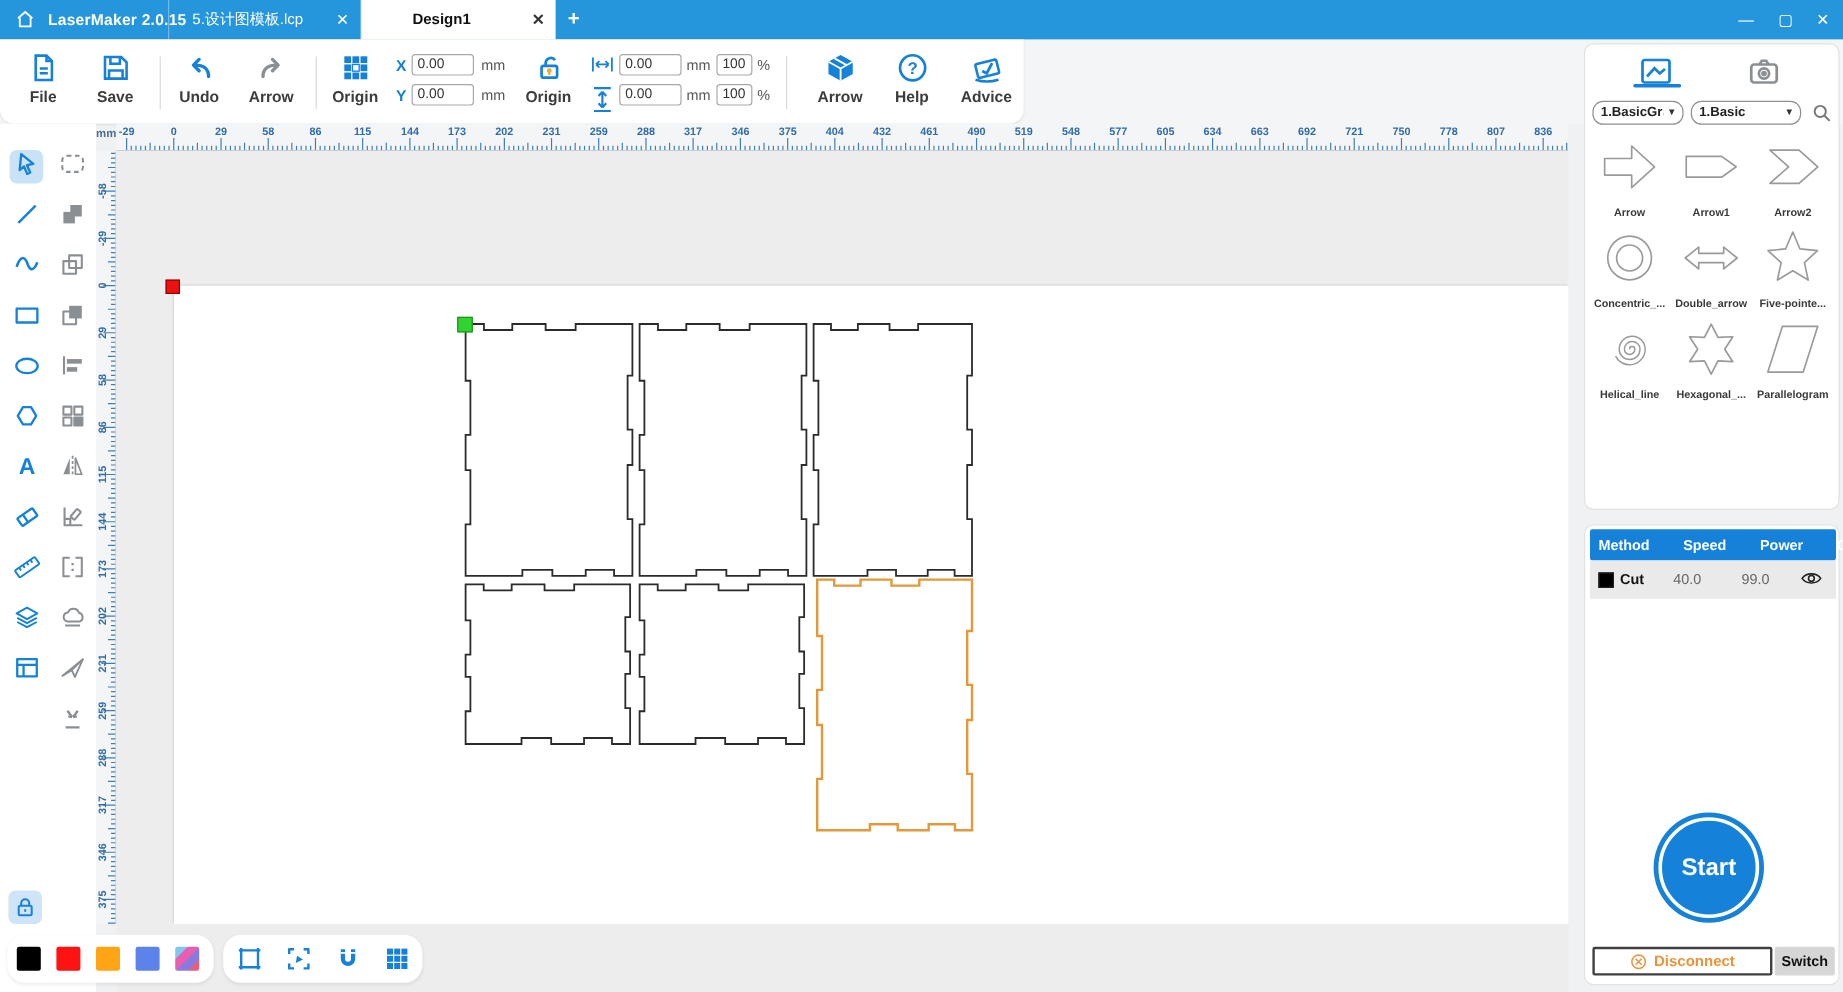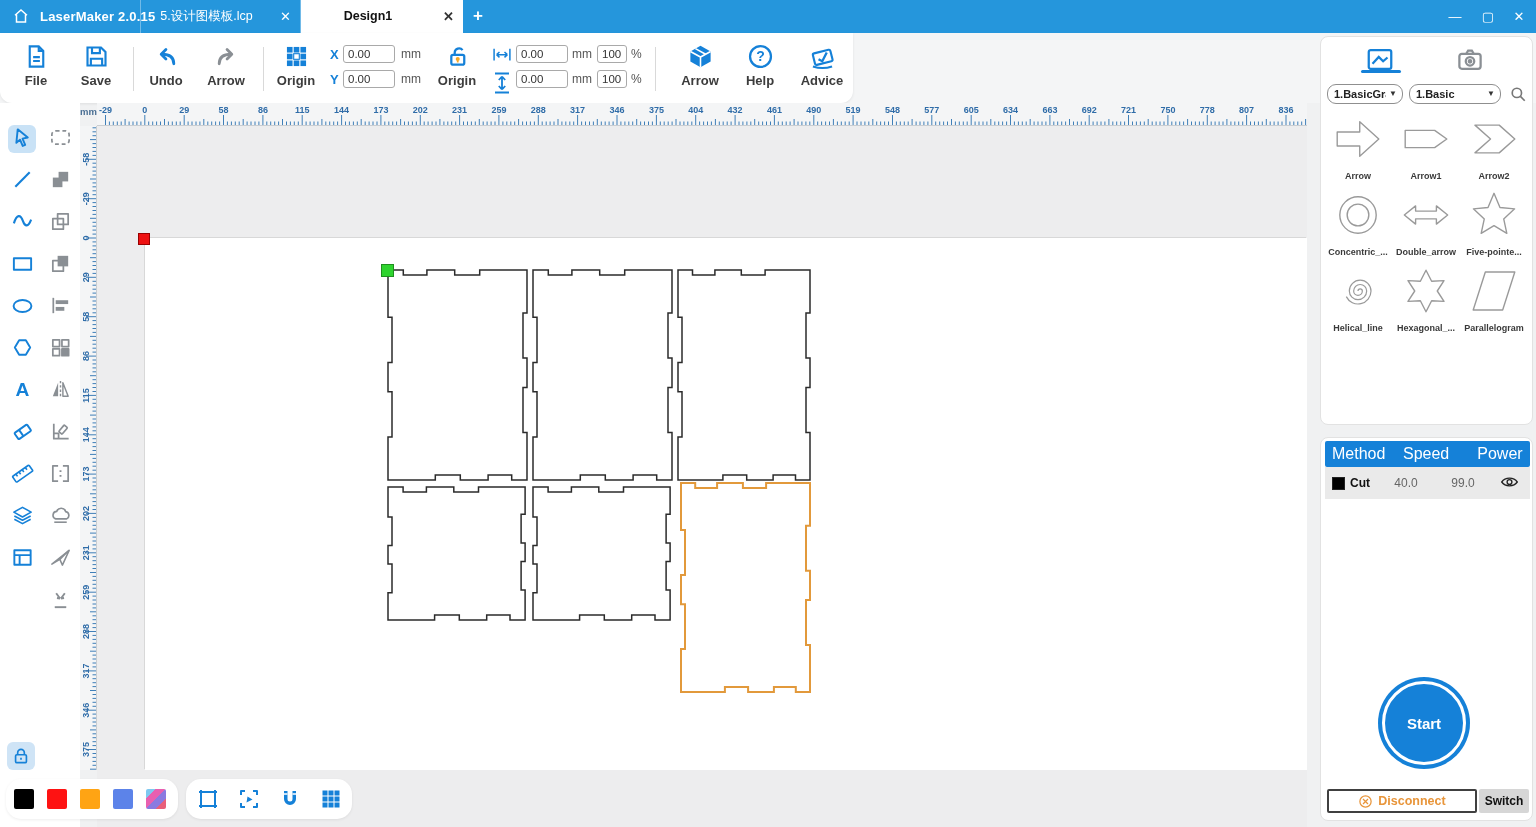--- a/index.html
+++ b/index.html
@@ -60,30 +60,30 @@
   .rtab-underline { position:absolute; left:40px; top:33px; width:40px; height:3px; background:#1581d8; border-radius:2px; }
   .dd { position:absolute; top:47px; height:20px; border:1px solid #8f8f8f; border-radius:9px; font-size:11px; font-weight:bold; color:#222; line-height:18px; padding-left:6px; overflow:hidden; white-space:nowrap; }
   .dd .caret { position:absolute; right:5px; top:0; font-size:8px; color:#333; }
   .dd .ddtext { display:inline-block; max-width:calc(100% - 16px); overflow:hidden; }
   .search-ic { position:absolute; left:188px; top:48px; width:18px; height:18px; }
   .gallery { position:absolute; left:3px; top:72px; width:206px; height:316px; overflow:hidden; display:grid; grid-template-columns:68px 68px 68px; grid-auto-rows:76px; }
   .gcell { display:flex; flex-direction:column; align-items:center; justify-content:center; }
   .gcell svg { width:52px; height:52px; color:#9a9a9a; }
   .gcell .glab { font-size:9px; font-weight:bold; color:#3a3a3a; margin-top:2px; white-space:nowrap; overflow:hidden; max-width:66px; }
 
-  .ltable-head { position:absolute; left:4px; top:3px; width:205px; height:26px; background:#1581d8; border-radius:2px; display:flex; align-items:center; color:#fff; font-size:16px; font-weight:normal;gap:28px; }
+  .ltable-head { position:absolute; left:4px; top:3px; width:205px; height:26px; background:#1581d8; border-radius:2px; display:flex; align-items:center; color:#fff; font-size:12px; font-weight:bold;gap:28px; }
   .ltable-row { position:absolute; left:4px; top:29px; width:205px; height:32px; background:#eaeaea; display:flex; align-items:center; font-size:12px; }
   .c0{width:50px; padding-left:7px; display:flex; align-items:center;} .c1{width:62px; text-align:center;} .c2{width:52px; text-align:center;} .c3{width:41px; text-align:center;}
   .mcolor { width:13px; height:13px; margin-right:5px; border:1px solid #222; }
   .mname { font-weight:bold; color:#111; }
   .dimval { color:#666; }
 
   .start-btn { position:absolute; left:57px; top:239px; width:92px; height:92px; border-radius:50%; background:#1581d8; display:flex; align-items:center; justify-content:center; }
   .start-ring { position:absolute; left:4px; top:4px; right:4px; bottom:4px; border:3px solid #fff; border-radius:50%; }
-  .start-txt { color:#fff; font-size:15px; font-weight:bold; }
+  .start-txt { color:#fff; font-size:20px; font-weight:bold; }
   .disc-btn { position:absolute; left:6px; top:351px; width:150px; height:24px; background:#fff; border:2px solid #404040; border-radius:2px; display:flex; align-items:center; justify-content:center; gap:5px; color:#e8953a; font-size:12.5px; font-weight:bold; }
   .switch-btn { position:absolute; left:158px; top:351px; width:50px; height:24px; background:#d6d6d6; color:#111; font-size:12px; font-weight:bold; text-align:center; line-height:24px; border-radius:2px; }
 
   
   .bcard { position:absolute; background:#fff; border-radius:15px; box-shadow:0 1px 3px rgba(0,0,0,.07); height:40px; top:779px; }
   .bcard1 { left:6px; width:172px; }
   .bcard2 { left:186px; width:166px; }
   .swatch { position:absolute; top:10px; width:20px; height:20px; border-radius:2px; }
   .bic { position:absolute; top:8px; width:24px; height:24px; color:#1581d8; }
   .lockwrap { position:absolute; left:7px; top:742px; width:28px; height:28px; background:#cfe4f6; border-radius:6px; display:flex; align-items:center; justify-content:center; }

